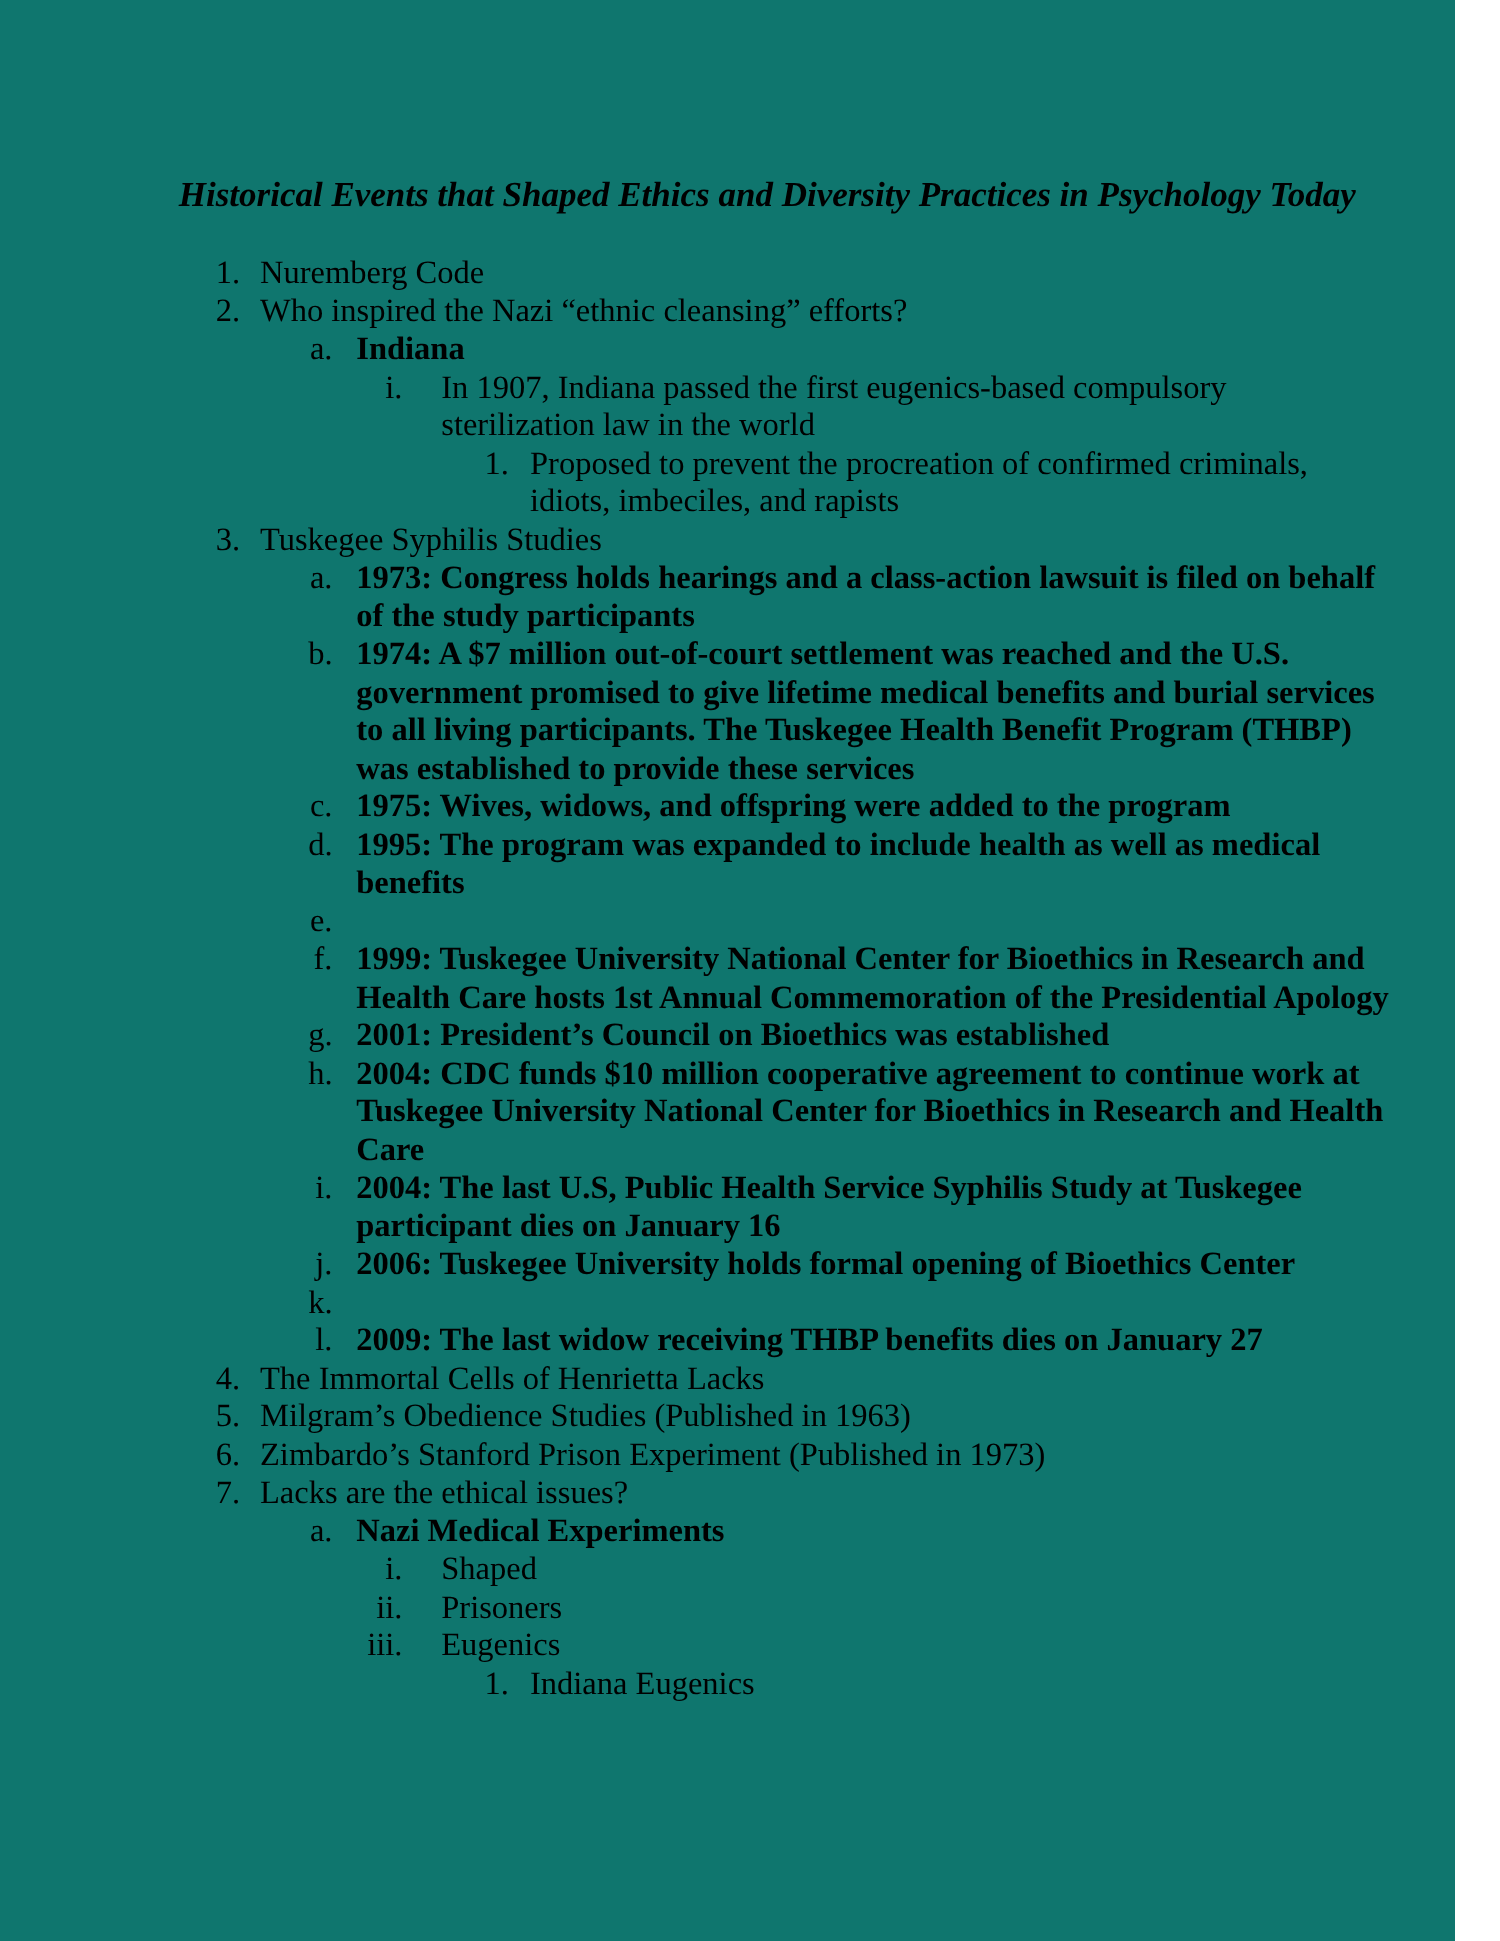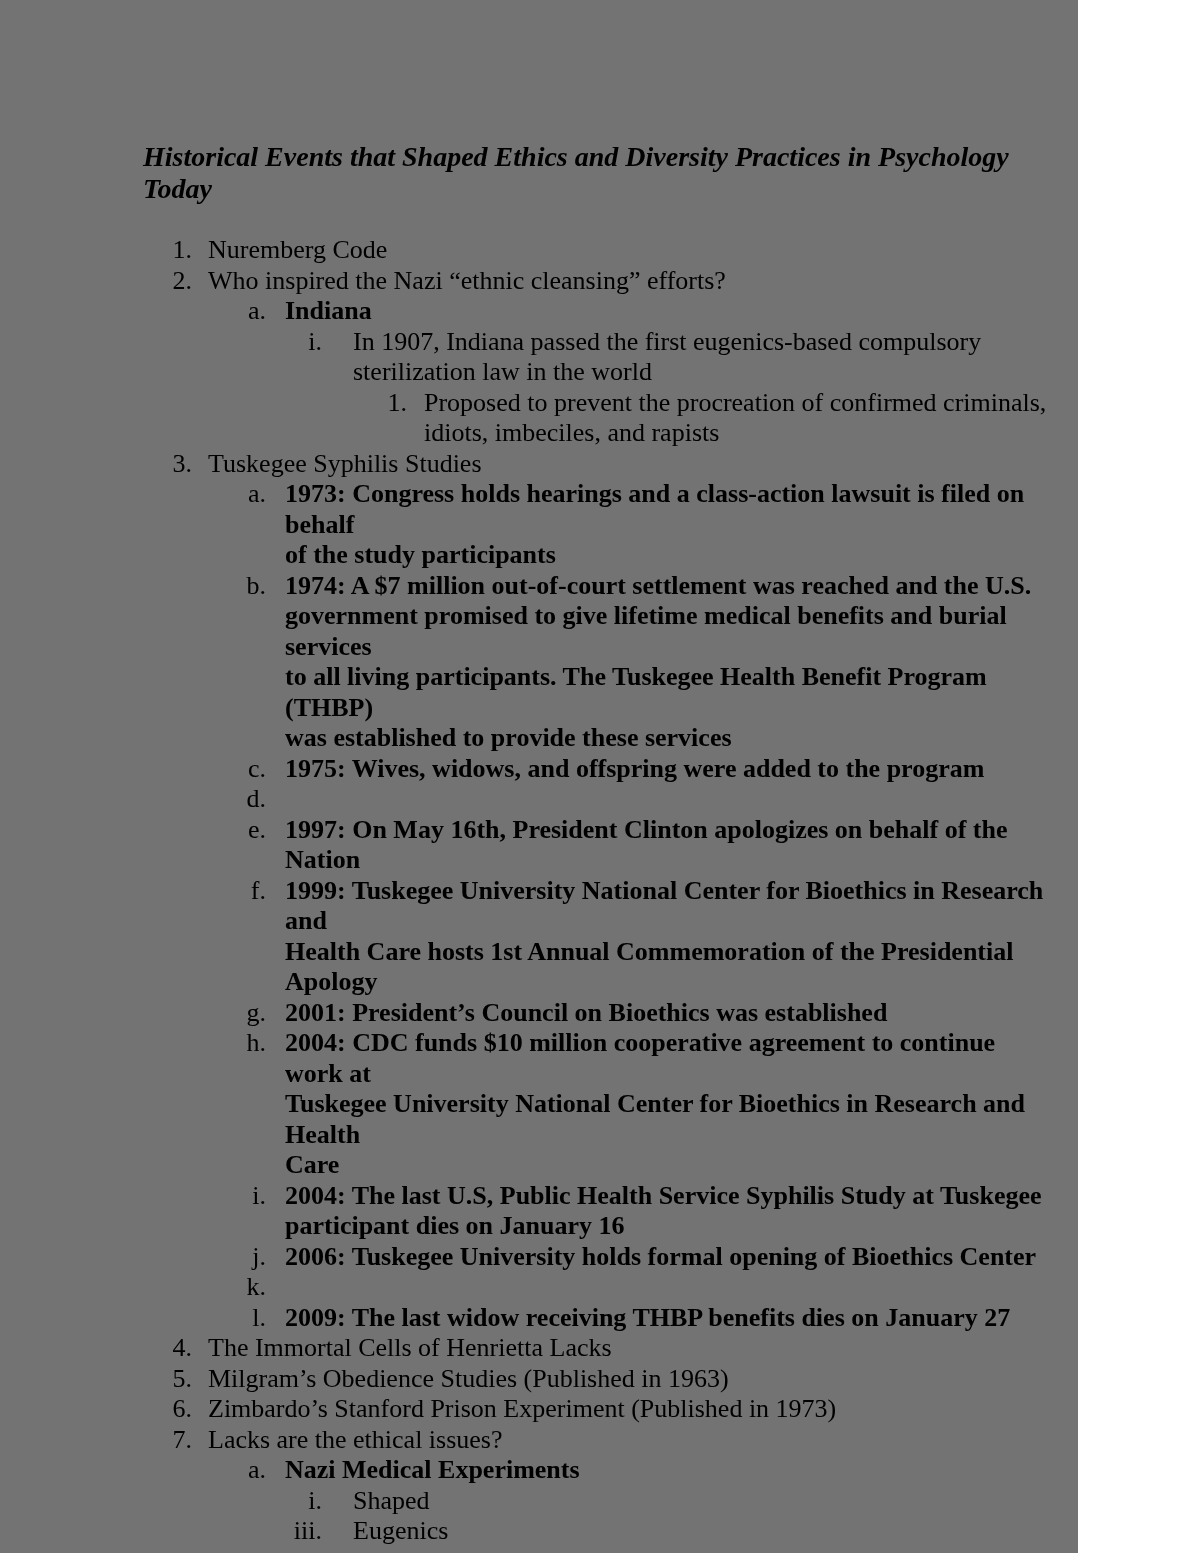--- a/index.html
+++ b/index.html
@@ -2,23 +2,23 @@
 <html><head>
 <meta charset="utf-8">
 <style>
   html, body {
     margin: 0;
     padding: 0;
     background: #ffffff;
   }
   .page {
     position: relative;
-    width: 1078px;
+    width: 1164px;
     height: 1553px;
-    background: #737373;
+    background: #0f766e;
     color: #000000;
     font-family: "Liberation Serif", "DejaVu Serif", serif;
     font-size: 26px;
     line-height: 30.5px;
     overflow: hidden;
   }
   .title {
     margin: 0;
     padding: 141px 60px 0 143px;
     font-size: 28px;
@@ -95,24 +95,25 @@
 government promised to give lifetime medical benefits and burial services
 to all living participants. The Tuskegee Health Benefit Program (THBP)
 was established to provide these services</span>
       </div>
       <div class="row lvl-2">
         <span class="marker">c.</span>
         <span class="txt">1975: Wives, widows, and offspring were added to the program</span>
       </div>
       <div class="row lvl-2">
         <span class="marker">d.</span>
+        <span class="txt">1995: The program was expanded to include health as well as medical
+benefits</span>
       </div>
       <div class="row lvl-2">
         <span class="marker">e.</span>
-        <span class="txt">1997: On May 16th, President Clinton apologizes on behalf of the Nation</span>
       </div>
       <div class="row lvl-2">
         <span class="marker">f.</span>
         <span class="txt">1999: Tuskegee University National Center for Bioethics in Research and
 Health Care hosts 1st Annual Commemoration of the Presidential Apology</span>
       </div>
       <div class="row lvl-2">
         <span class="marker">g.</span>
         <span class="txt">2001: President’s Council on Bioethics was established</span>
       </div>
@@ -156,25 +157,25 @@
       </div>
       <div class="row lvl-2">
         <span class="marker">a.</span>
         <span class="txt">Nazi Medical Experiments</span>
       </div>
       <div class="row lvl-3">
         <span class="marker">i.</span>
         <span class="txt">Shaped</span>
       </div>
       <div class="row lvl-3">
+        <span class="marker">ii.</span>
+        <span class="txt">Prisoners</span>
+      </div>
+      <div class="row lvl-3">
         <span class="marker">iii.</span>
         <span class="txt">Eugenics</span>
-      </div>
-      <div class="row lvl-3">
-        <span class="marker">ii.</span>
-        <span class="txt">Prisoners</span>
       </div>
       <div class="row lvl-4">
         <span class="marker">1.</span>
         <span class="txt">Indiana Eugenics</span>
       </div>
     </div>
 </main>
 
 </body></html>

